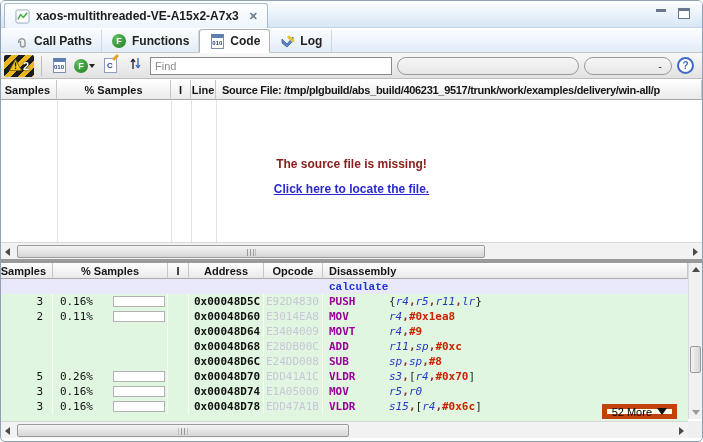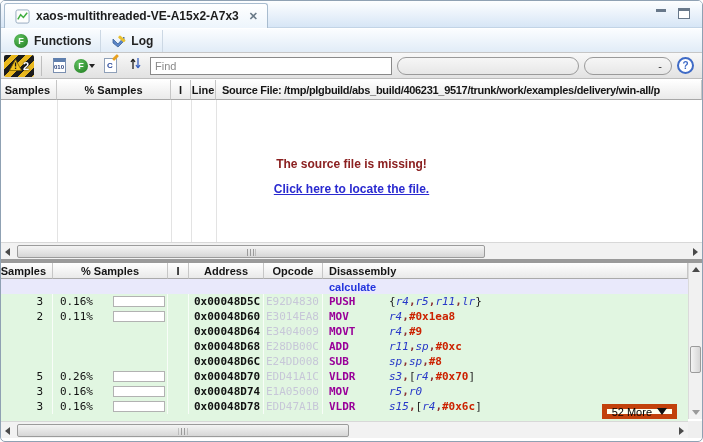--- a/index.html
+++ b/index.html
@@ -110,21 +110,21 @@
   .hc2.h-samples { width:52px; justify-content:flex-end; padding-right:6px; }
   .hc2.h-pct { width:115px; justify-content:center; }
   .hc2.h-i { width:21px; justify-content:center; }
   .hc2.h-addr { width:75px; justify-content:center; }
   .hc2.h-opc { width:59px; justify-content:center; }
   .hc2.h-dis { flex:1; padding-left:6px; }
 
   .dis-body { position:absolute; top:278px; left:0; right:14px; height:142px;
               background:#e1f6e1; overflow:hidden; }
   .frow { height:15px; background:#e9e9fb; display:flex; align-items:center;
-          font-family:Liberation Sans, sans-serif; font-size:11px; }
+          font-family:Liberation Mono, monospace; font-size:11px; }
   .fname { margin-left:328px; font-weight:bold; color:#2233dd; }
   .drow { height:15px; display:flex; align-items:center;
           font-family:"DejaVu Sans Mono",monospace; font-size:11px; color:#111; }
   .dc { height:15px; border-right:1px solid rgba(255,255,255,0.75); display:flex; align-items:center; }
   .c-samples { width:52px; justify-content:flex-end; padding-right:9px; }
   .c-pct { width:115px; justify-content:flex-end; padding-right:2px; }
   .pct-text { margin-right:20px; }
   .pct-bar { width:52px; height:11px; background:#fff; border:1px solid #b2b2b2; display:inline-block; }
   .c-i { width:21px; }
   .c-addr { width:75px; font-weight:bold; padding-left:5px; }
@@ -163,23 +163,37 @@
         </span>
       <span>
           <span class="ico-max"></span>
         </span>
     </div>
   </div>
 
   <div class="view-tabbar">
     <div class="view-tab">
       <span class="vicon">
+        <svg width="14" height="14" viewBox="0 0 14 14">
+            <path d="M4.5 9 C4.5 3.5, 11 3.5, 11 8 L11 11 C11 13.5, 6.5 13.5, 6.5 11 L6.5 7" fill="none" stroke="#9a9a9a" stroke-width="1.5"></path>
+          </svg>
+      </span>
+      <span>Call Paths</span>
+    </div>
+    <div class="view-tab">
+      <span class="vicon">
         <span class="fn-circle">F</span>
       </span>
       <span>Functions</span>
+    </div>
+    <div class="view-tab active">
+      <span class="vicon">
+        <span class="code-page">010</span>
+      </span>
+      <span>Code</span>
     </div>
     <div class="view-tab">
       <span class="vicon">
         <svg width="15" height="13" viewBox="0 0 15 13">
             <path d="M2 4 L7 9 L13 2 L13 6 L7 12 L2 8 Z" fill="#5b86c8" stroke="#3d6398" stroke-width="0.8"></path>
             <rect x="7" y="1" width="8" height="3" rx="1" transform="rotate(40 9 3)" fill="#e8c030"></rect>
           </svg>
       </span>
       <span>Log</span>
     </div>

